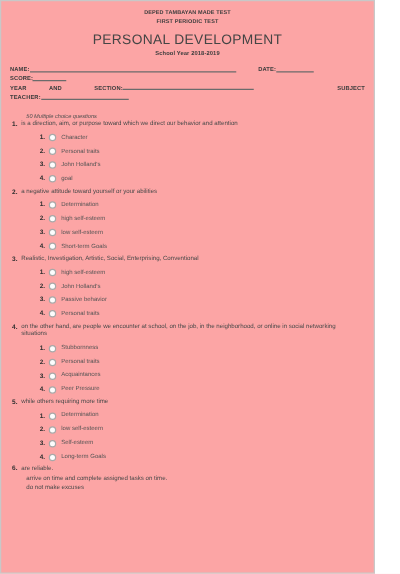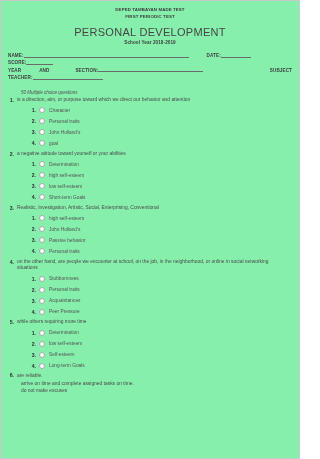--- a/index.html
+++ b/index.html
@@ -8,21 +8,21 @@
     background: #ffffff;
   }
   body {
     font-family: "Liberation Sans", sans-serif;
     color: #4a4a4a;
   }
   #page {
     position: relative;
     width: 300px;
     height: 459px;
-    background: #86efac;
+    background: #fca5a5;
     border: 1px solid #c8c8c8;
     box-sizing: border-box;
     overflow: hidden;
   }
   .inner {
     padding: 6px 7px 0 7px;
   }
 
   
   .org-line {

